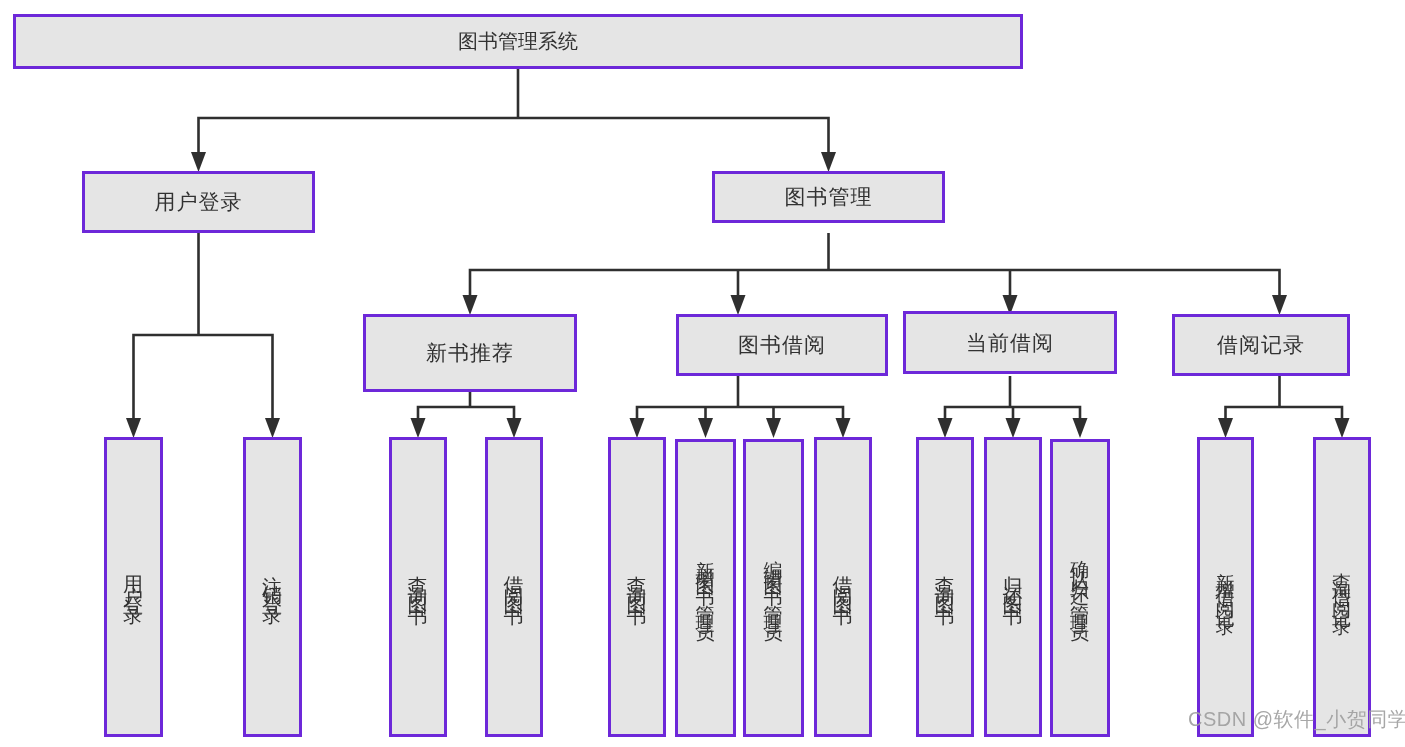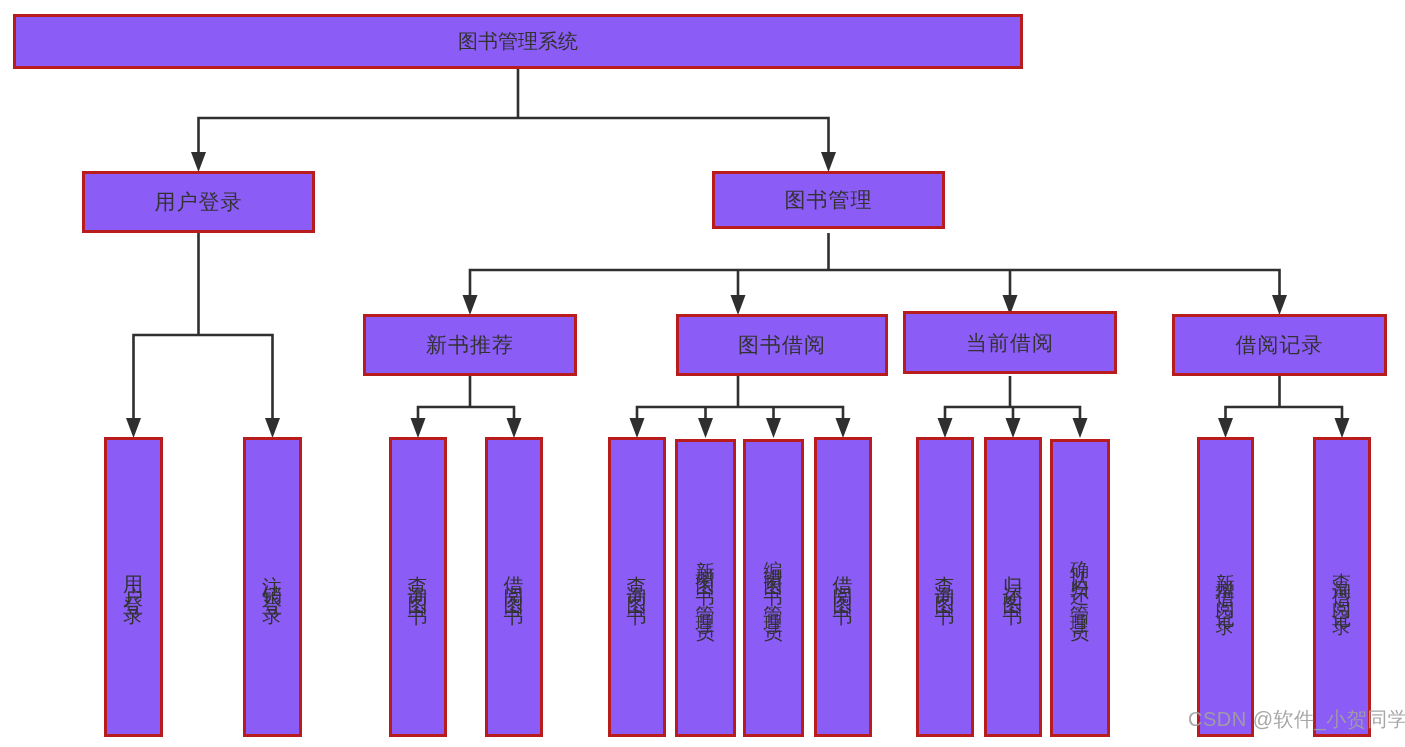--- a/index.html
+++ b/index.html
@@ -9,22 +9,22 @@
     background:#ffffff;
     font-family:"Liberation Sans","DejaVu Sans",sans-serif;
     overflow:hidden;
   }
   .wires{position:absolute;left:0;top:0;width:1405px;height:747px;}
   .wires path{fill:none;stroke:#2f2f2f;stroke-width:2.6;}
   .wires polygon{fill:#2f2f2f;stroke:none;}
   .node{
     position:absolute;
     box-sizing:border-box;
-    border:3px solid #b91c1c;
-    background:#8b5cf6;
+    border:3px solid #6d28d9;
+    background:#e5e5e5;
     display:flex;align-items:center;justify-content:center;
     color:#323232;
   }
   .hnode{font-size:21px;letter-spacing:1px;}
   .root{font-size:20px;}
   .leaf{
     font-size:20px;
     writing-mode:vertical-rl;
     letter-spacing:10px;
     padding-bottom:14px;
@@ -95,34 +95,34 @@
     <polygon points="1334.5,418 1349.5,418 1342,438"></polygon>
   </svg>
 
   <div class="node root" style="left:13px;top:14px;width:1010px;height:55px;">
     <span>图书管理系统</span>
   </div>
 
   <div class="node hnode" style="left:82px;top:171px;width:233px;height:62px;">
     <span>用户登录</span>
   </div>
-  <div class="node hnode" style="left:712px;top:171px;width:233px;height:58px;">
+  <div class="node hnode" style="left:712px;top:171px;width:233px;height:52px;">
     <span>图书管理</span>
   </div>
 
-  <div class="node hnode" style="left:363px;top:314px;width:214px;height:62px;">
+  <div class="node hnode" style="left:363px;top:314px;width:214px;height:78px;">
     <span>新书推荐</span>
   </div>
   <div class="node hnode" style="left:632px;top:314px;width:212px;height:62px;margin-left:44px;">
     <span>图书借阅</span>
   </div>
   <div class="node hnode" style="left:903px;top:311px;width:214px;height:63px;">
     <span>当前借阅</span>
   </div>
-  <div class="node hnode" style="left:1172px;top:314px;width:215px;height:62px;">
+  <div class="node hnode" style="left:1172px;top:314px;width:178px;height:62px;">
     <span>借阅记录</span>
   </div>
 
   <div class="node leaf" style="left:104px;top:437px;width:59px;height:300px;">
     <span>用户登录</span>
   </div>
   <div class="node leaf" style="left:243px;top:437px;width:59px;height:300px;">
     <span>注销登录</span>
   </div>
 

